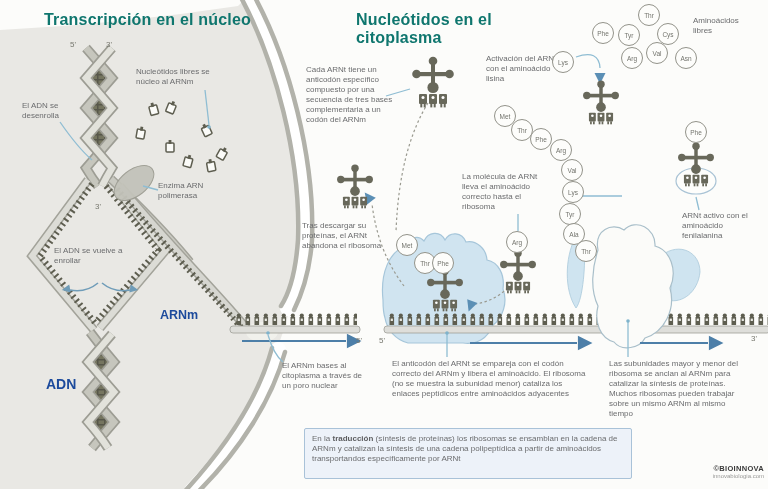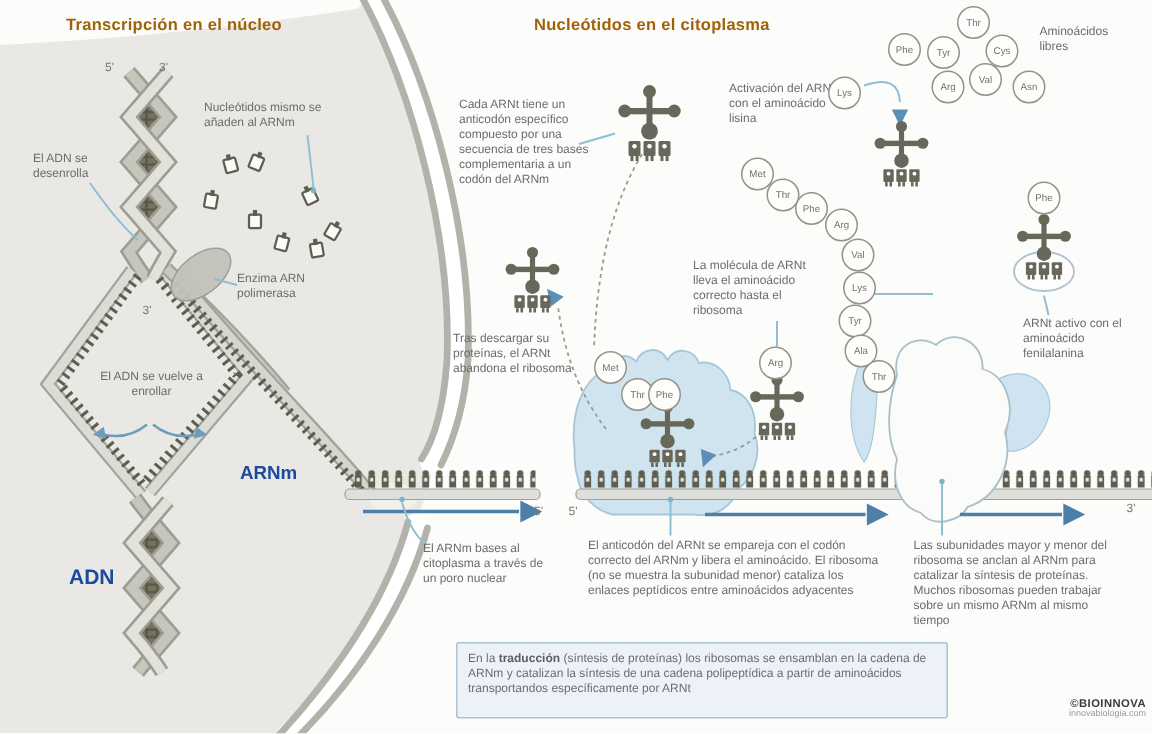--- a/index.html
+++ b/index.html
@@ -1,22 +1,22 @@
 <!DOCTYPE html>
 <html><head>
 <meta charset="utf-8">
 <style>
   html,body{margin:0;padding:0;background:#ffffff;}
   .stage{position:relative;width:768px;height:489px;background:#fcfcfa;overflow:hidden;
          font-family:"Liberation Sans", sans-serif;}
   .scene{position:absolute;left:0;top:0;}
   .t{position:absolute;color:#6b6c6e;}
-  .title{font-size:11px;font-weight:bold;color:#a16207;letter-spacing:.2px;}
+  .title{font-size:16px;font-weight:bold;color:#0f766e;letter-spacing:.2px;}
   .ann{position:absolute;font-size:8px;line-height:1.25;color:#6b6c6e;}
-  .center{text-align:center;}
+  .center{}
   .pm{position:absolute;font-size:8px;color:#77786f;}
   .biglabel{position:absolute;font-weight:bold;color:#1c4a9c;}
   .aa{position:absolute;width:22px;height:22px;border-radius:50%;background:#fdfdfb;
       border:1px solid #93938a;box-sizing:border-box;display:flex;align-items:center;
       justify-content:center;font-size:6.5px;color:#72736c;}
   .cap{position:absolute;background:#edf2f9;border:1.5px solid #a9c2d8;border-radius:2px;
        padding:5px 7px;font-size:8px;line-height:1.22;color:#6b6c6e;box-sizing:border-box;}
   .cap .b{font-weight:bold;color:#5d5e60;}
   .credit{position:absolute;text-align:right;}
   .credit .nm{font-size:7.5px;font-weight:bold;color:#3a3a3a;letter-spacing:.3px;}
@@ -231,21 +231,21 @@
 <div class="pm" style="left:70px;top:40px">5'</div>
 <div class="pm" style="left:106px;top:40px">3'</div>
 <div class="pm" style="left:95px;top:202px">3'</div>
 <div class="pm" style="left:356px;top:336px">5'</div>
 <div class="pm" style="left:379px;top:336px">5'</div>
 <div class="pm" style="left:751px;top:334px">3'</div>
 
 <div class="biglabel" style="left:160px;top:308px;font-size:12.5px">ARNm</div>
 <div class="biglabel" style="left:46px;top:376px;font-size:14px">ADN</div>
 
-<div class="ann" style="left:136px;top:67px;width:84px">Nucleótidos mismo se añaden al ARNm</div>
+<div class="ann" style="left:136px;top:67px;width:84px">Nucleótidos libres se núcleo al ARNm</div>
 <div class="ann" style="left:22px;top:101px;width:50px">El ADN se desenrolla</div>
 <div class="ann" style="left:158px;top:181px;width:74px">Enzima ARN polimerasa</div>
 <div class="ann center" style="left:54px;top:246px;width:94px">El ADN se vuelve a enrollar</div>
 <div class="ann" style="left:282px;top:361px;width:90px">El ARNm bases al citoplasma a través de un poro nuclear</div>
 <div class="ann" style="left:306px;top:65px;width:94px">Cada ARNt tiene un anticodón específico compuesto por una secuencia de tres bases complementaria a un codón del ARNm</div>
 <div class="ann" style="left:486px;top:54px;width:80px">Activación del ARNt con el aminoácido lisina</div>
 <div class="ann" style="left:302px;top:221px;width:88px">Tras descargar su proteínas, el ARNt abandona el ribosoma</div>
 <div class="ann" style="left:462px;top:172px;width:88px">La molécula de ARNt lleva el aminoácido correcto hasta el ribosoma</div>
 <div class="ann" style="left:682px;top:211px;width:74px">ARNt activo con el aminoácido fenilalanina</div>
 <div class="ann" style="left:392px;top:359px;width:198px">El anticodón del ARNt se empareja con el codón correcto del ARNm y libera el aminoácido. El ribosoma (no se muestra la subunidad menor) cataliza los enlaces peptídicos entre aminoácidos adyacentes</div>

